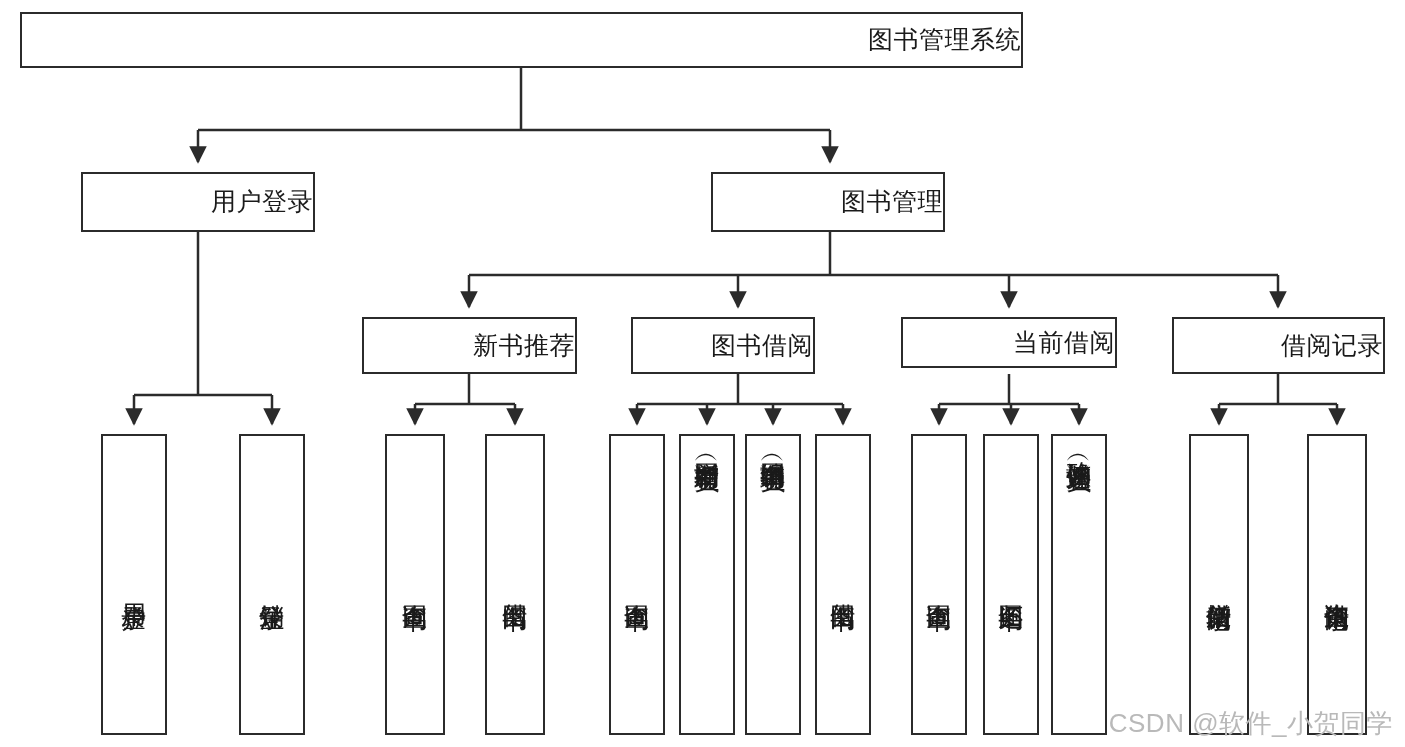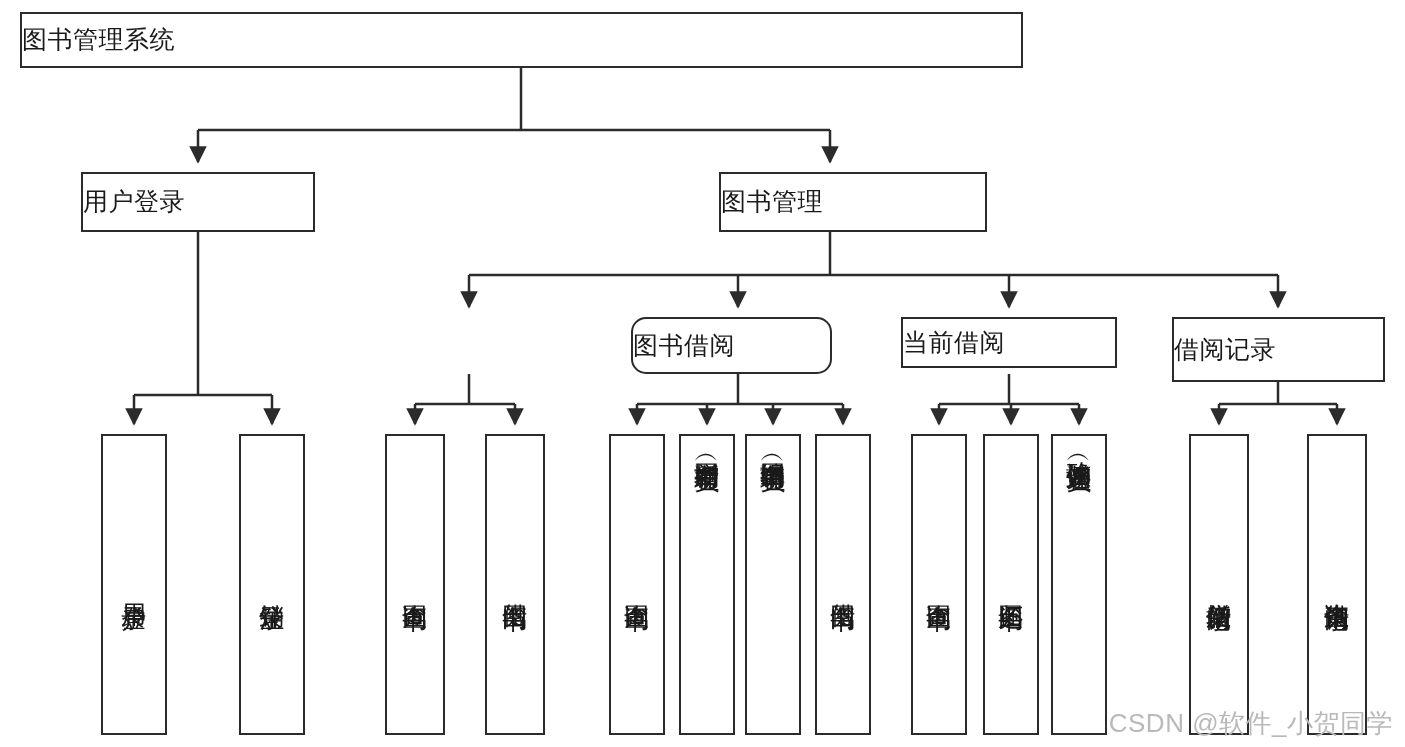--- a/index.html
+++ b/index.html
@@ -29,21 +29,21 @@
     height: 747px;
     display: block;
   }
   .node-box {
     position: absolute;
     box-sizing: border-box;
     background: #ffffff;
     border: 2.5px solid #2b2b2b;
     display: flex;
     align-items: center;
-    justify-content: flex-start;
+    justify-content: flex-end;
     overflow: hidden;
   }
   .node-label-h {
     font-size: 25px;
     color: #1a1a1a;
     line-height: 1.1;
     white-space: nowrap;
     letter-spacing: 0.5px;
   }
   .node-label-v {
@@ -143,31 +143,34 @@
     </g>
   </svg>
 
   <div class="node-box" style="left: 20px; top: 12px; width: 1003px; height: 56px;">
     <span class="node-label-h">图书管理系统</span>
   </div>
 
   <div class="node-box" style="left: 81px; top: 172px; width: 234px; height: 60px;">
     <span class="node-label-h">用户登录</span>
   </div>
-  <div class="node-box" style="left: 711px; top: 172px; width: 268px; height: 60px; margin-left: 8px;">
+  <div class="node-box" style="left: 711px; top: 172px; width: 234px; height: 60px;">
     <span class="node-label-h">图书管理</span>
   </div>
 
-  <div class="node-box" style="left: 631px; top: 317px; width: 201px; height: 57px; border-radius: 15px;">
+  <div class="node-box" style="left: 362px; top: 317px; width: 215px; height: 57px;">
+    <span class="node-label-h">新书推荐</span>
+  </div>
+  <div class="node-box" style="left: 631px; top: 317px; width: 184px; height: 57px;">
     <span class="node-label-h">图书借阅</span>
   </div>
   <div class="node-box" style="left: 901px; top: 317px; width: 216px; height: 51px;">
     <span class="node-label-h">当前借阅</span>
   </div>
-  <div class="node-box" style="left: 1172px; top: 317px; width: 213px; height: 65px;">
+  <div class="node-box" style="left: 1172px; top: 317px; width: 213px; height: 57px;">
     <span class="node-label-h">借阅记录</span>
   </div>
 
   <div class="node-box leaf-box" style="left: 101px; top: 434px; width: 66px; height: 301px;">
     <span class="node-label-v">用户登录</span>
   </div>
   <div class="node-box leaf-box" style="left: 239px; top: 434px; width: 66px; height: 301px;">
     <span class="node-label-v">注销登录</span>
   </div>
   <div class="node-box leaf-box" style="left: 385px; top: 434px; width: 60px; height: 301px;">

